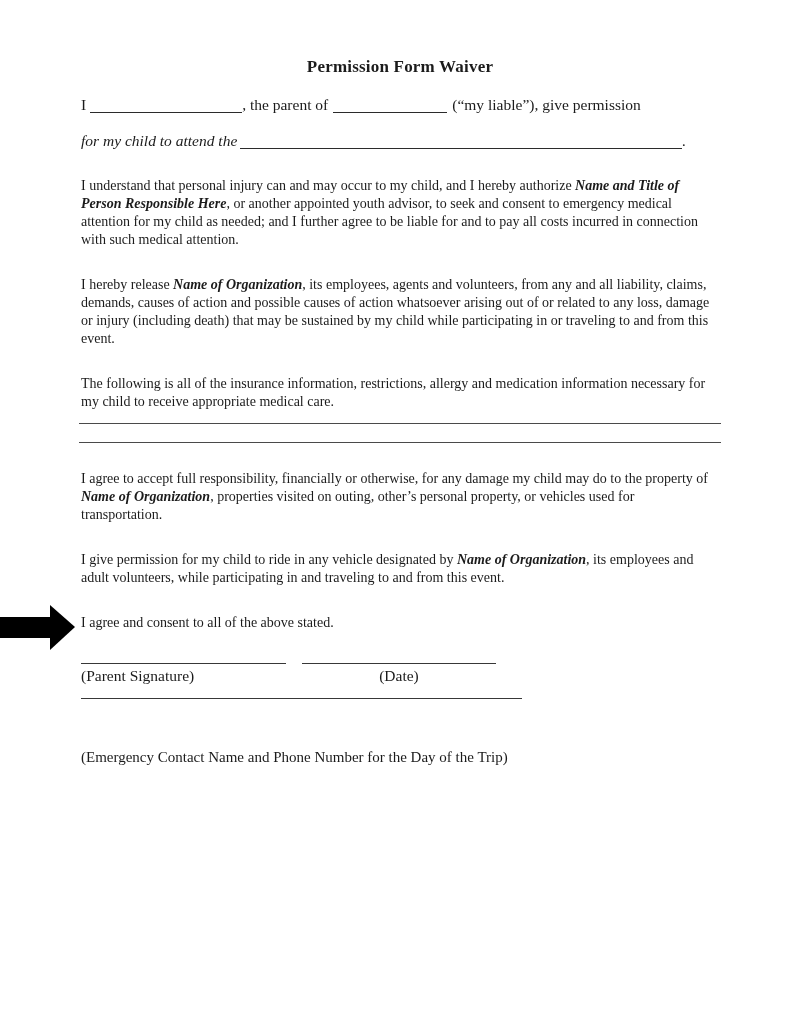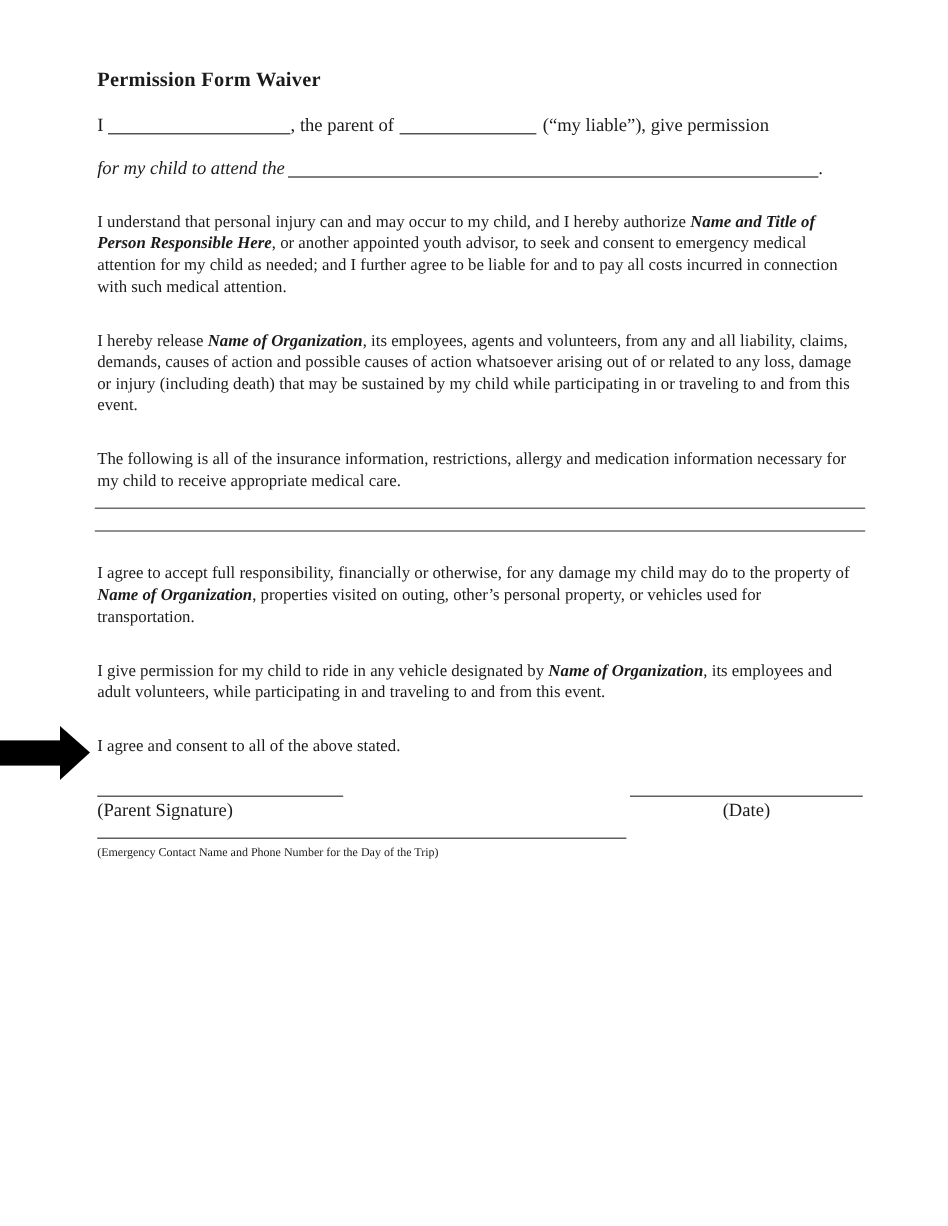--- a/index.html
+++ b/index.html
@@ -16,20 +16,21 @@
   .content {
     position: absolute;
     left: 81px;
     top: 57px;
     width: 638px;
   }
   .doc-title {
     font-size: 17px;
     line-height: 20px;
     font-weight: bold;
+    text-align: center;
     margin-bottom: 18px;
     letter-spacing: 0.2px;
   }
   .open-line {
     font-size: 15.5px;
     line-height: 19px;
     white-space: nowrap;
   }
   .open-line-a { margin-bottom: 17px; }
   .open-line-b { margin-bottom: 17px; font-style: italic; }
@@ -53,43 +54,44 @@
   .bi { font-weight: bold; font-style: italic; }
   .writein-line {
     width: 642px;
     margin-left: -2px;
     border-bottom: 1px solid #4a4a4a;
   }
   .writein-line-1 { height: 13px; }
   .writein-line-2 { height: 19px; margin-bottom: 18px; }
   .sig-row {
     display: flex;
-    justify-content: space-between;
+    gap: 16px;
   }
   .sig-col-parent { width: 205px; }
   .sig-col-date   { width: 194px; }
   .sig-line {
     height: 32px;
     border-bottom: 1px solid #383838;
   }
   .sig-label {
     font-size: 15.5px;
     line-height: 19px;
     padding-top: 2px;
   }
   .sig-label-date { text-align: center; }
   .emergency-line {
     width: 441px;
     height: 14px;
     border-bottom: 1px solid #383838;
   }
   .emergency-label {
-    font-size: 10px;
+    font-size: 15px;
     line-height: 19px;
     padding-top: 2px;
+    margin-top: 47px;
   }
   
   .arrow {
     position: absolute;
     left: 0;
     top: 605px;
     width: 75px;
     height: 45px;
   }
   .arrow-shaft {

